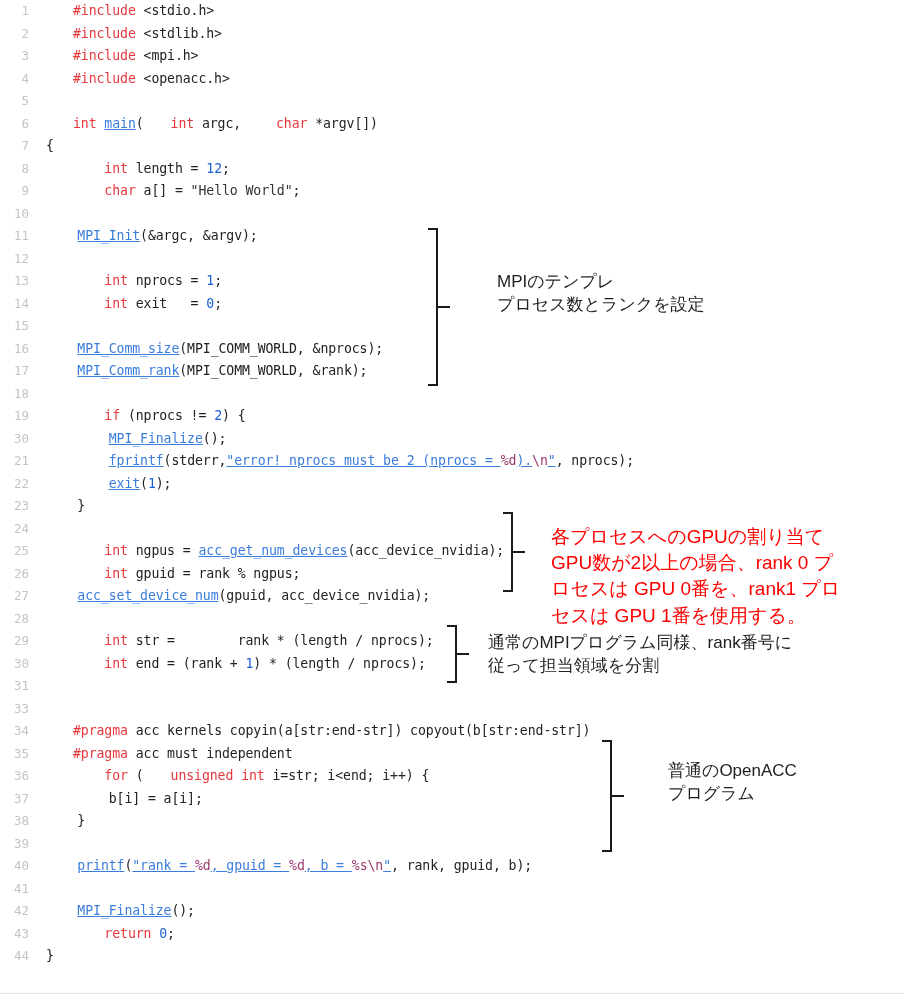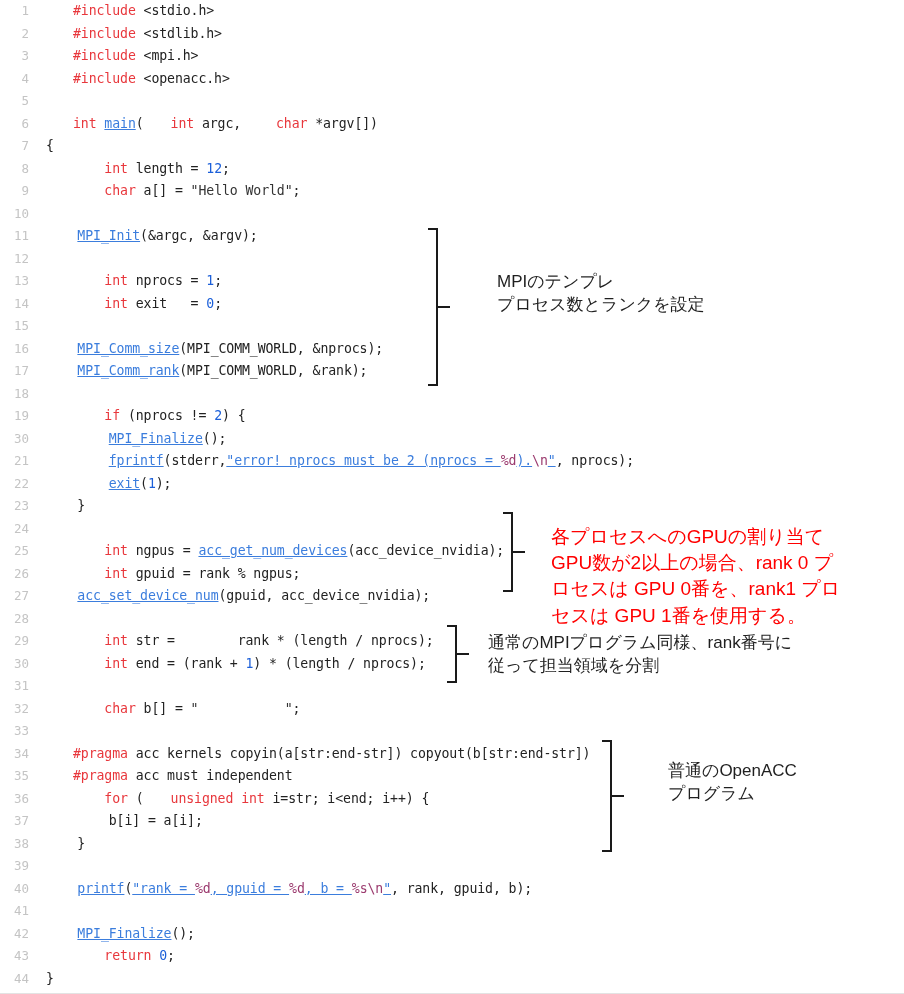--- a/index.html
+++ b/index.html
@@ -128,21 +128,20 @@
       <div class="code-line"><span class="ln">22</span><span class="code"><span class="pl">        </span><span class="fn">exit</span><span class="pl">(</span><span class="num">1</span><span class="pl">);</span></span></div>
       <div class="code-line"><span class="ln">23</span><span class="code"><span class="pl">    }</span></span></div>
       <div class="code-line"><span class="ln">24</span><span class="code"></span></div>
       <div class="code-line"><span class="ln">25</span><span class="code"><span class="pl">    </span><span class="kw">int</span><span class="pl"> ngpus = </span><span class="fn">acc_get_num_devices</span><span class="pl">(acc_device_nvidia);</span></span></div>
       <div class="code-line"><span class="ln">26</span><span class="code"><span class="pl">    </span><span class="kw">int</span><span class="pl"> gpuid = rank % ngpus;</span></span></div>
       <div class="code-line"><span class="ln">27</span><span class="code"><span class="pl">    </span><span class="fn">acc_set_device_num</span><span class="pl">(gpuid, acc_device_nvidia);</span></span></div>
       <div class="code-line"><span class="ln">28</span><span class="code"></span></div>
       <div class="code-line"><span class="ln">29</span><span class="code"><span class="pl">    </span><span class="kw">int</span><span class="pl"> str =        rank * (length / nprocs);</span></span></div>
       <div class="code-line"><span class="ln">30</span><span class="code"><span class="pl">    </span><span class="kw">int</span><span class="pl"> end = (rank + </span><span class="num">1</span><span class="pl">) * (length / nprocs);</span></span></div>
       <div class="code-line"><span class="ln">31</span><span class="code"></span></div>
-      <div class="code-line"><span class="ln">32</span><span class="code"><span class="pl">    </span><span class="kw">char</span><span class="pl"> b[] = </span><span class="str">"           "</span><span class="pl">;</span></span></div>
       <div class="code-line"><span class="ln">33</span><span class="code"></span></div>
       <div class="code-line"><span class="ln">34</span><span class="code"><span class="kw">#pragma</span><span class="pl"> acc kernels copyin(a[str:end-str]) copyout(b[str:end-str])</span></span></div>
       <div class="code-line"><span class="ln">35</span><span class="code"><span class="kw">#pragma</span><span class="pl"> acc must independent</span></span></div>
       <div class="code-line"><span class="ln">36</span><span class="code"><span class="pl">    </span><span class="kw">for</span><span class="pl"> (</span><span class="kw">unsigned int</span><span class="pl"> i=str; i&lt;end; i++) {</span></span></div>
       <div class="code-line"><span class="ln">37</span><span class="code"><span class="pl">        b[i] = a[i];</span></span></div>
       <div class="code-line"><span class="ln">38</span><span class="code"><span class="pl">    }</span></span></div>
       <div class="code-line"><span class="ln">39</span><span class="code"></span></div>
       <div class="code-line"><span class="ln">40</span><span class="code"><span class="pl">    </span><span class="fn">printf</span><span class="pl">(</span><span class="fn">"rank = </span><span class="esc">%d</span><span class="fn">, gpuid = </span><span class="esc">%d</span><span class="fn">, b = </span><span class="esc">%s</span><span class="esc">\n</span><span class="fn">"</span><span class="pl">, rank, gpuid, b);</span></span></div>
       <div class="code-line"><span class="ln">41</span><span class="code"></span></div>
       <div class="code-line"><span class="ln">42</span><span class="code"><span class="pl">    </span><span class="fn">MPI_Finalize</span><span class="pl">();</span></span></div>

